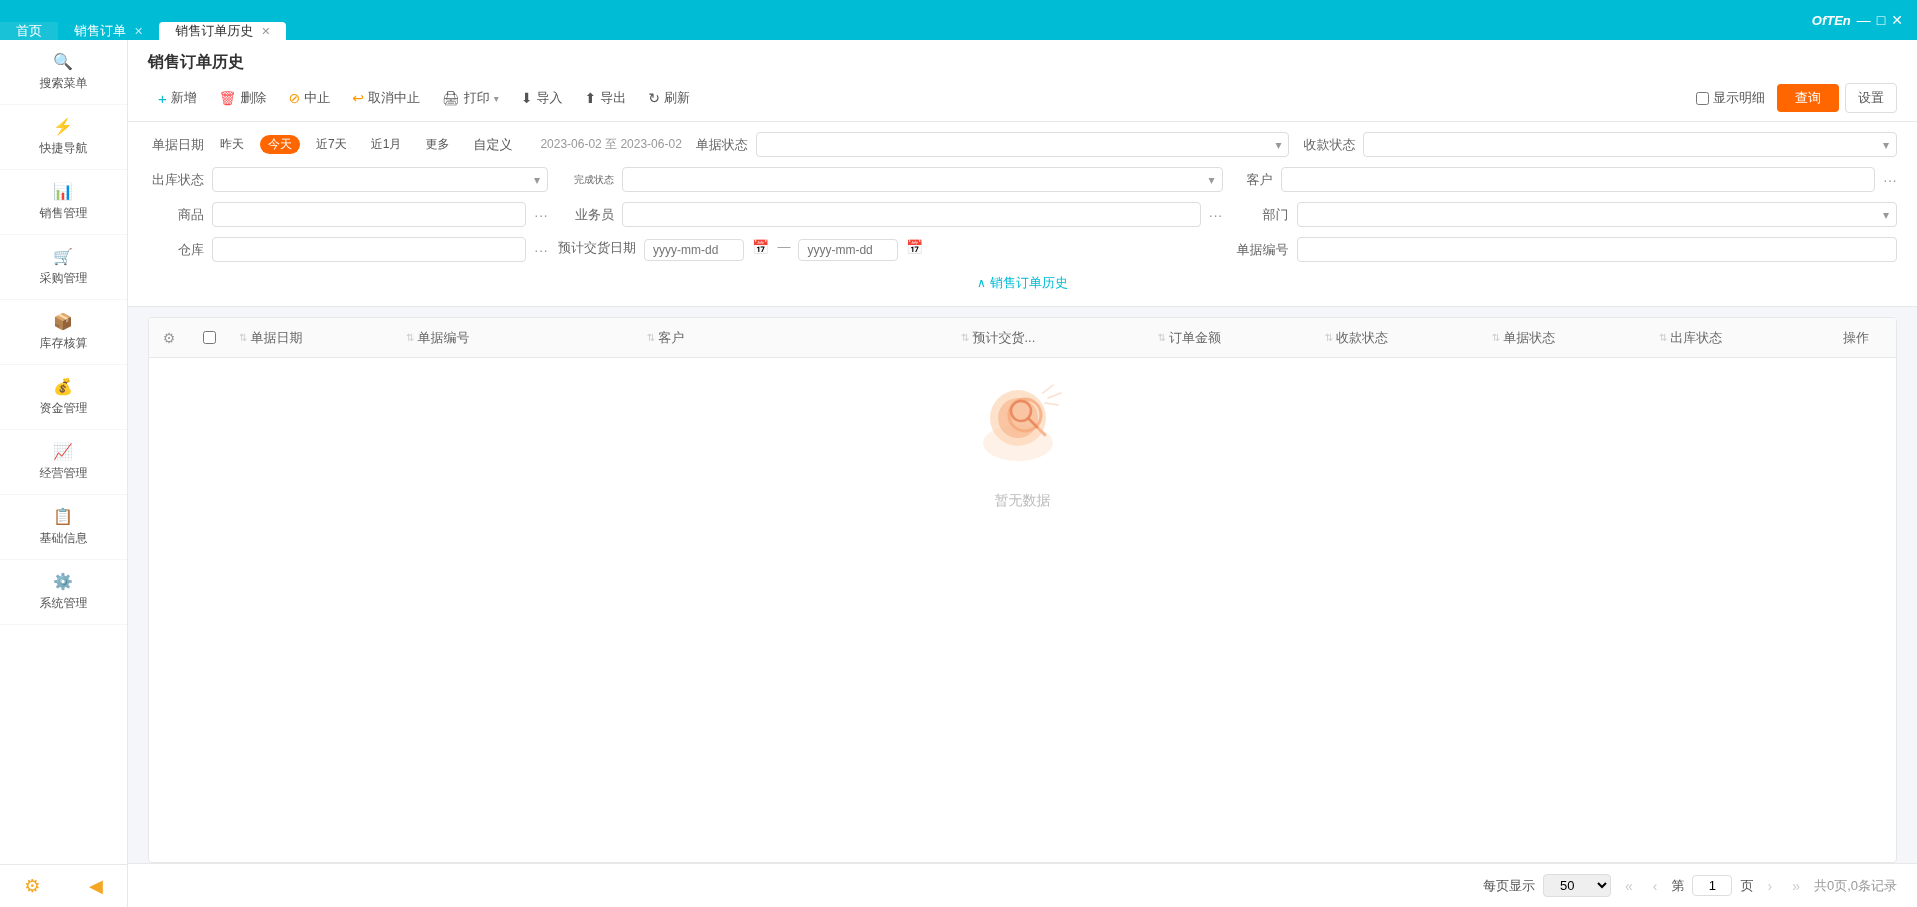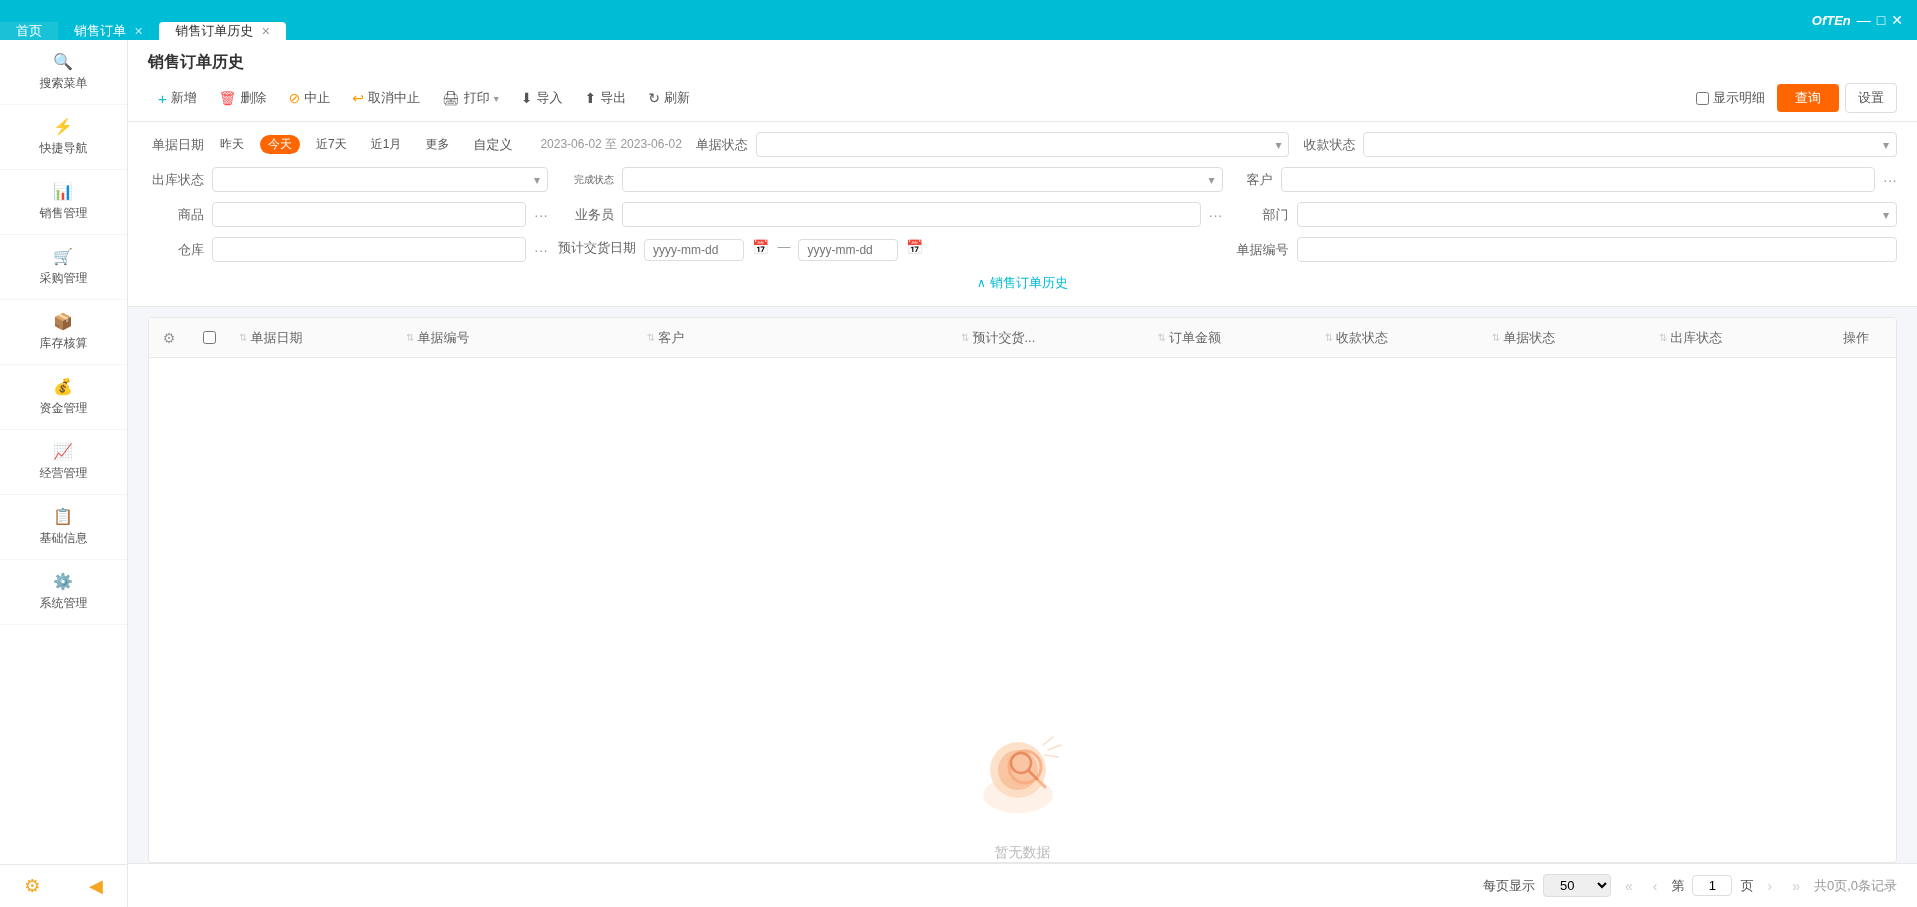--- a/index.html
+++ b/index.html
@@ -275,21 +275,21 @@
         </div>
         <div style="flex:1;display:flex;align-items:center;gap:3px;font-size:13px;color:#666;padding:0 10px;">
           <span style="color:#ccc;font-size:10px;cursor:pointer;">⇅</span>
           <span>出库状态</span>
         </div>
         <div style="flex:0 0 80px;display:flex;align-items:center;justify-content:center;font-size:13px;color:#666;">
           <span>操作</span>
         </div>
       </div>
 
-      <div style="flex:1;display:flex;flex-direction:column;align-items:center;justify-content:flex-end;">
+      <div style="flex:1;display:flex;flex-direction:column;align-items:center;justify-content:flex-start;">
         <div style="display:flex;flex-direction:column;align-items:center;gap:14px;">
 
           <div style="width:120px;height:120px;position:relative;display:flex;align-items:center;justify-content:center;">
             <svg width="120" height="110" viewBox="0 0 120 110" fill="none" xmlns="http://www.w3.org/2000/svg">
 
               <ellipse cx="55" cy="80" rx="35" ry="18" fill="#fde8d8" opacity="0.6"></ellipse>
               <circle cx="55" cy="55" r="28" fill="#fcd5b5" opacity="0.7"></circle>
               <circle cx="55" cy="55" r="20" fill="#f5a87a" opacity="0.5"></circle>
 
               <circle cx="62" cy="52" r="16" fill="none" stroke="#f5a87a" stroke-width="3" opacity="0.8"></circle>

